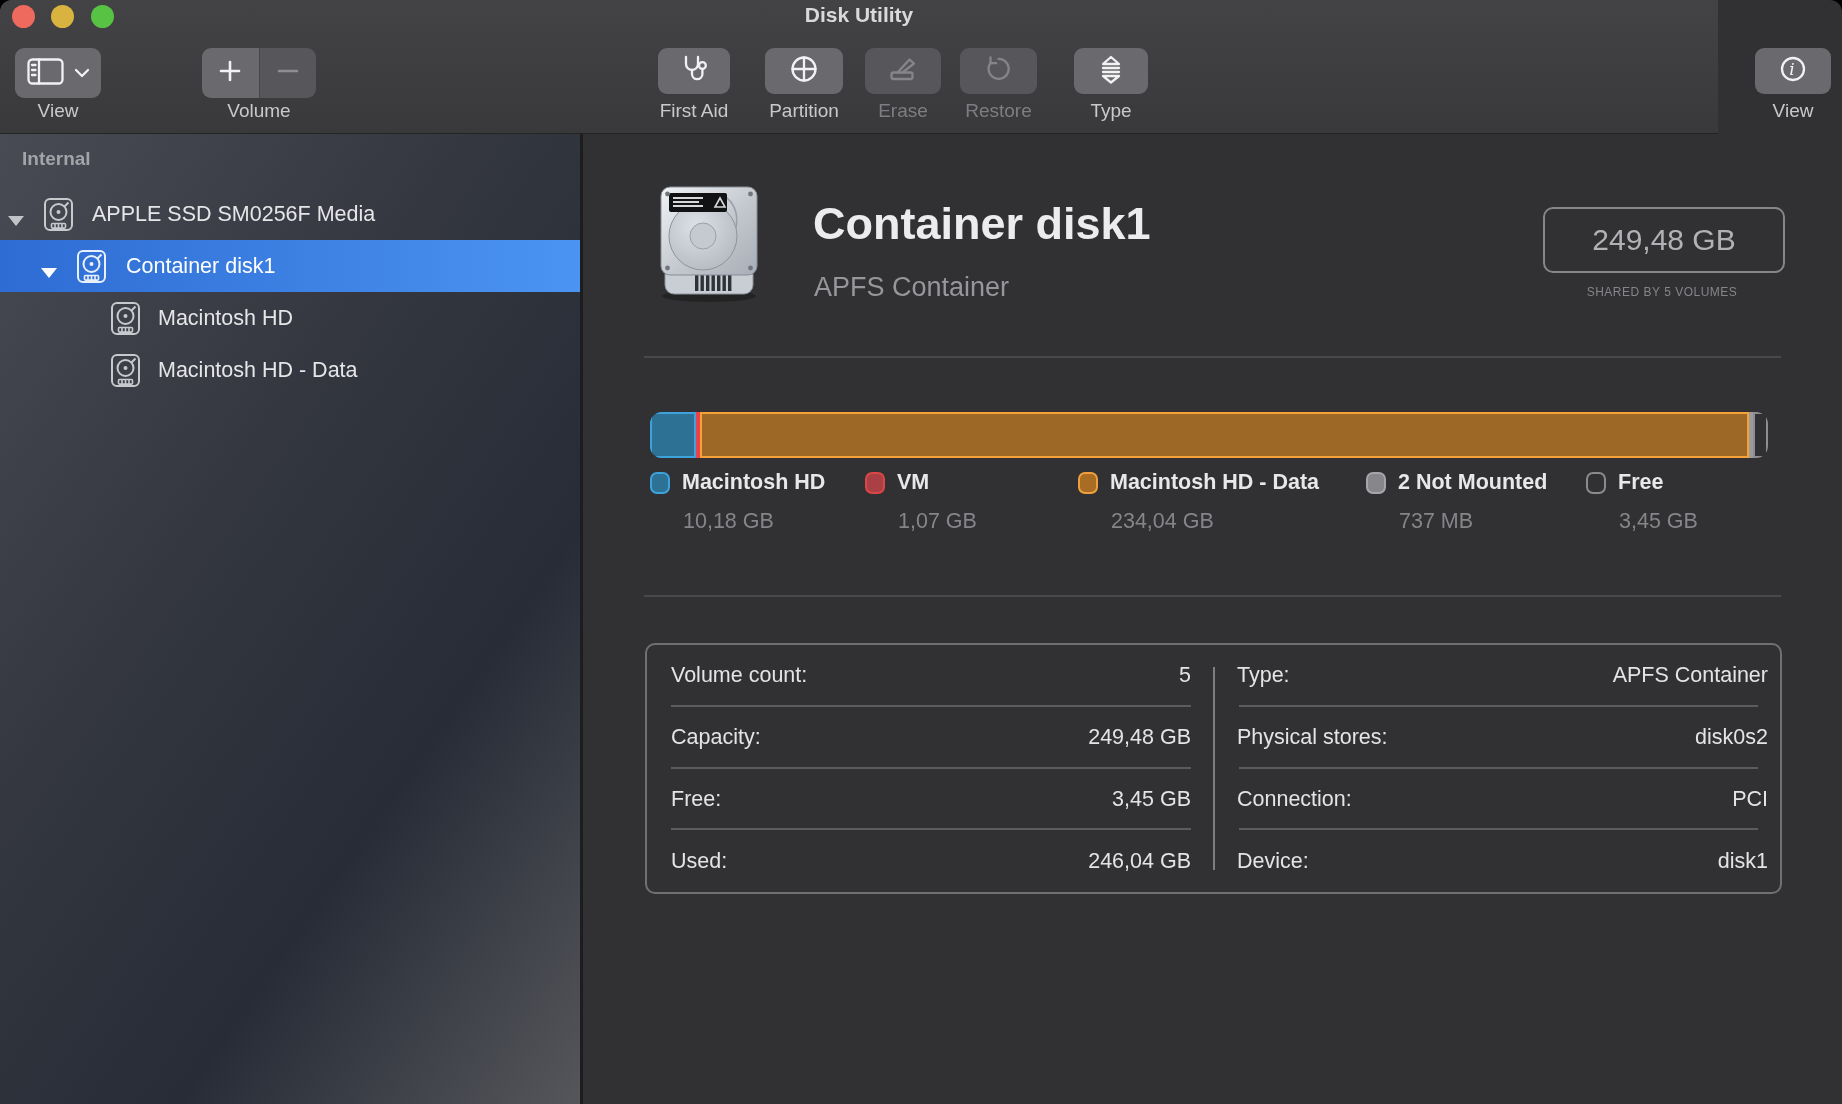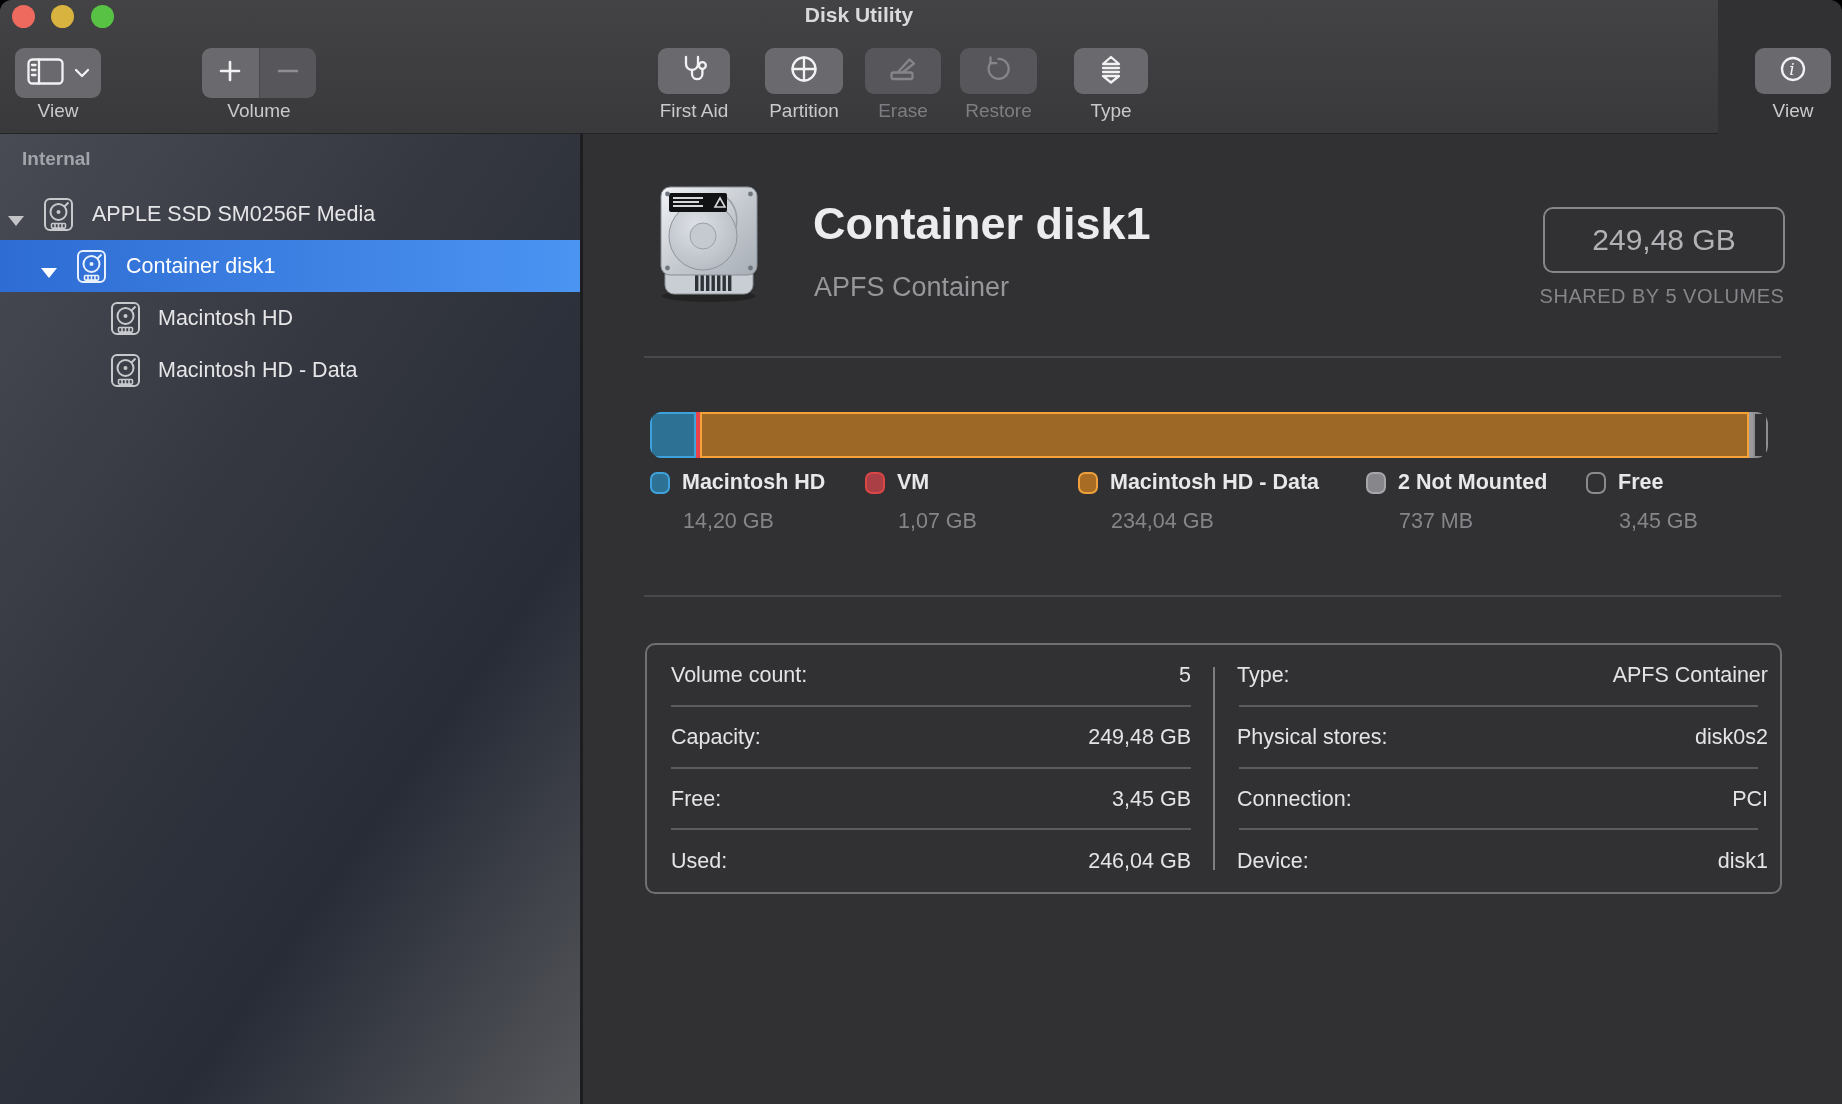--- a/index.html
+++ b/index.html
@@ -68,21 +68,21 @@
   .row-3{top:158px;} .row-3 .tree-icon{left:110px;} .row-3 .tree-label{left:158px;}
   .row-4{top:210px;} .row-4 .tree-icon{left:110px;} .row-4 .tree-label{left:158px;}
   
   .disk-icon{position:absolute;left:650px;top:180px;}
   .main-title{position:absolute;left:813px;top:198px;font-size:45px;font-weight:bold;color:#ececee;}
   .main-subtitle{position:absolute;left:814px;top:272px;font-size:27px;color:#96969b;}
   .size-badge{position:absolute;left:1543px;top:207px;width:238px;height:62px;
     border:2px solid #85858a;border-radius:10px;display:flex;align-items:center;justify-content:center;
     font-size:30px;color:#b2b2b6;}
   .shared-note{position:absolute;left:1523px;top:285px;width:278px;text-align:center;
-    font-size:20px;letter-spacing:.5px;color:#85858a;}
+    font-size:12px;letter-spacing:.5px;color:#85858a;}
   .hdiv{position:absolute;left:644px;width:1137px;height:2px;background:#49494b;}
   .hdiv-1{top:356px;} .hdiv-2{top:595px;}
   
   .usage-bar{position:absolute;left:650px;top:412px;width:1118px;height:46px;
     border-radius:12px;overflow:hidden;display:flex;}
   .bar-seg{height:100%;box-sizing:border-box;border:2.5px solid transparent;}
   
   .legend-item{position:absolute;top:470px;}
   .li-0{left:650px;} .li-1{left:865px;} .li-2{left:1078px;} .li-3{left:1366px;} .li-4{left:1586px;}
   .legend-head{display:flex;align-items:center;gap:12px;}
@@ -336,21 +336,21 @@
       <div class="bar-seg" style="width: 93.81%; background-color: rgb(157, 104, 38); border-color: rgb(246, 162, 56);"></div>
       <div class="bar-seg" style="width: 0.3%; background-color: rgb(136, 136, 141); border-color: rgb(154, 154, 159);"></div>
       <div class="bar-seg" style="width: 1.38%; background-color: transparent; border-color: rgb(141, 141, 146);"></div>
     </div>
 
   <div class="legend-item li-0">
     <div class="legend-head">
         <span class="swatch" style="background-color: rgb(45, 114, 149); border-color: rgb(62, 162, 220);"></span>
         <span class="legend-name">Macintosh HD</span>
       </div>
-    <div class="legend-size">14,20 GB</div>
+    <div class="legend-size">10,18 GB</div>
   </div>
   <div class="legend-item li-1">
     <div class="legend-head">
         <span class="swatch" style="background-color: rgb(170, 64, 69); border-color: rgb(220, 70, 70);"></span>
         <span class="legend-name">VM</span>
       </div>
     <div class="legend-size">1,07 GB</div>
   </div>
   <div class="legend-item li-2">
     <div class="legend-head">

